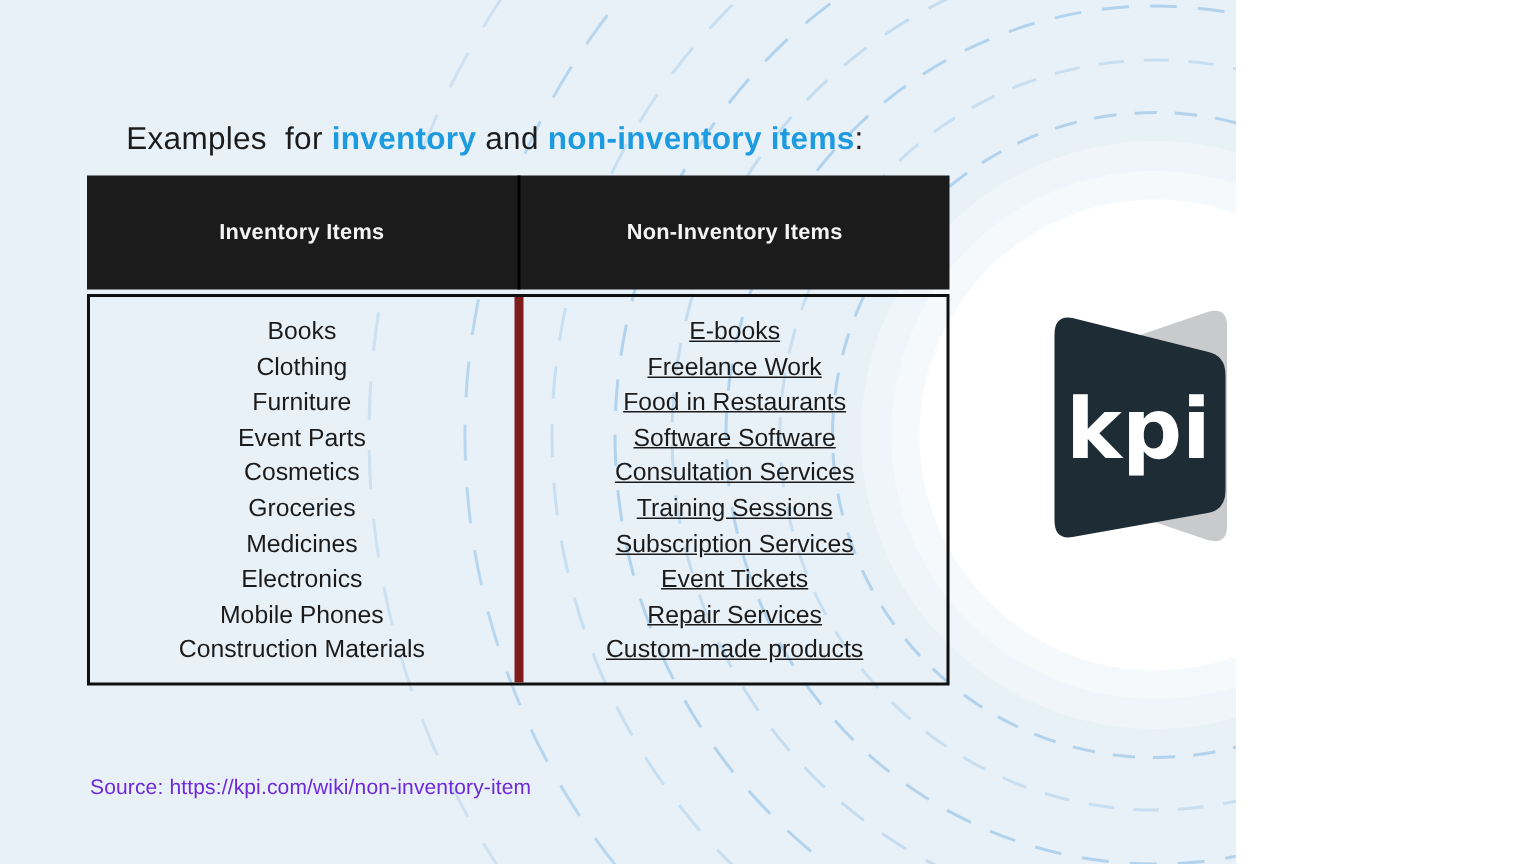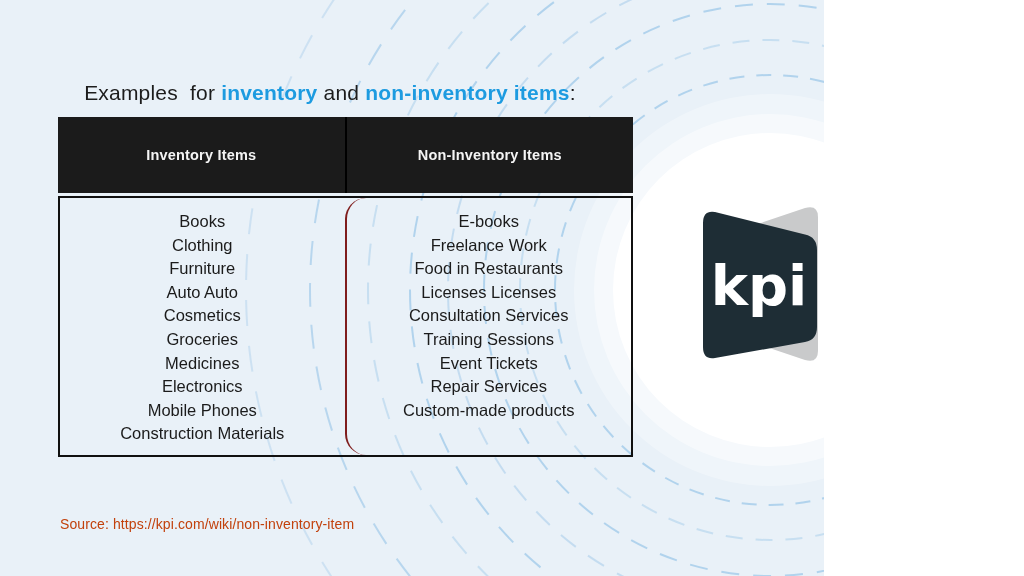--- a/index.html
+++ b/index.html
@@ -22,37 +22,37 @@
     flex:1;display:flex;align-items:center;justify-content:center;
     color:#f4f4f4;font-weight:700;font-size:14.5px;letter-spacing:.2px;
   }
   .th + .th{border-left:2px solid #000;}
   .tbody{
     margin-top:3px;display:flex;height:261px;box-sizing:border-box;
     border:2px solid #101010;background:transparent;
   }
   .tcol{
     flex:1;padding-top:12px;text-align:center;
-    font-size:16.5px;line-height:23.6px;color:#1b1b1b;border-radius:21px;
+    font-size:16.5px;line-height:23.6px;color:#1b1b1b;
   }
-  .tcol + .tcol{border-left:2px solid #7f1d1d;}
+  .tcol + .tcol{border-left:6px solid #7f1d1d;text-decoration:underline;}
   
   .logo-mark{position:absolute;left:693px;top:203px;}
   .logo-kpi-text{
     font-family:"DejaVu Sans",sans-serif;font-weight:700;
   }
   .com{
     position:absolute;left:821px;top:284px;
     font-family:"DejaVu Sans",sans-serif;font-weight:700;
     font-size:40px;line-height:40px;color:#0b0b0b;letter-spacing:-1px;
   }
   
   .source{
     position:absolute;left:60px;top:516px;
-    font-size:14px;color:#c2410c;letter-spacing:.1px;text-align:center;
+    font-size:14px;color:#6d28d9;letter-spacing:.1px;text-align:center;
   }
 </style>
 </head>
 <body>
 
 <div class="slide">
 
   <svg class="bg-rings" width="1024" height="576" viewBox="0 0 1024 576">
     <g fill="none" stroke="#abcfeb" stroke-width="2">
       <circle cx="770" cy="290" r="215" stroke-dasharray="15 12" opacity="0.9"></circle>
@@ -76,35 +76,36 @@
   <div class="tbl">
     <div class="thead">
       <div class="th">Inventory Items</div>
       <div class="th">Non-Inventory Items</div>
     </div>
     <div class="tbody">
       <div class="tcol">
         <div>Books</div>
         <div>Clothing</div>
         <div>Furniture</div>
-        <div>Auto Auto</div>
+        <div>Event Parts</div>
         <div>Cosmetics</div>
         <div>Groceries</div>
         <div>Medicines</div>
         <div>Electronics</div>
         <div>Mobile Phones</div>
         <div>Construction Materials</div>
       </div>
       <div class="tcol">
         <div>E-books</div>
         <div>Freelance Work</div>
         <div>Food in Restaurants</div>
-        <div>Licenses Licenses</div>
+        <div>Software Software</div>
         <div>Consultation Services</div>
         <div>Training Sessions</div>
+        <div>Subscription Services</div>
         <div>Event Tickets</div>
         <div>Repair Services</div>
         <div>Custom-made products</div>
       </div>
     </div>
   </div>
 
   <svg class="logo-mark" width="134" height="162" viewBox="0 0 134 162">
     <path d="M 62 22 L 112 5 Q 125 1.5 125 14 L 125 148 Q 125 160.5 112 157 L 62 140 Z" fill="#c9cacb"></path>
     <path d="M 22 9 Q 10 7 10 20 L 10 144 Q 10 157 22 155 L 112 139 Q 124 137 124 124 L 124 47 Q 124 34 112 31.5 Z" fill="#1e2d35"></path>

